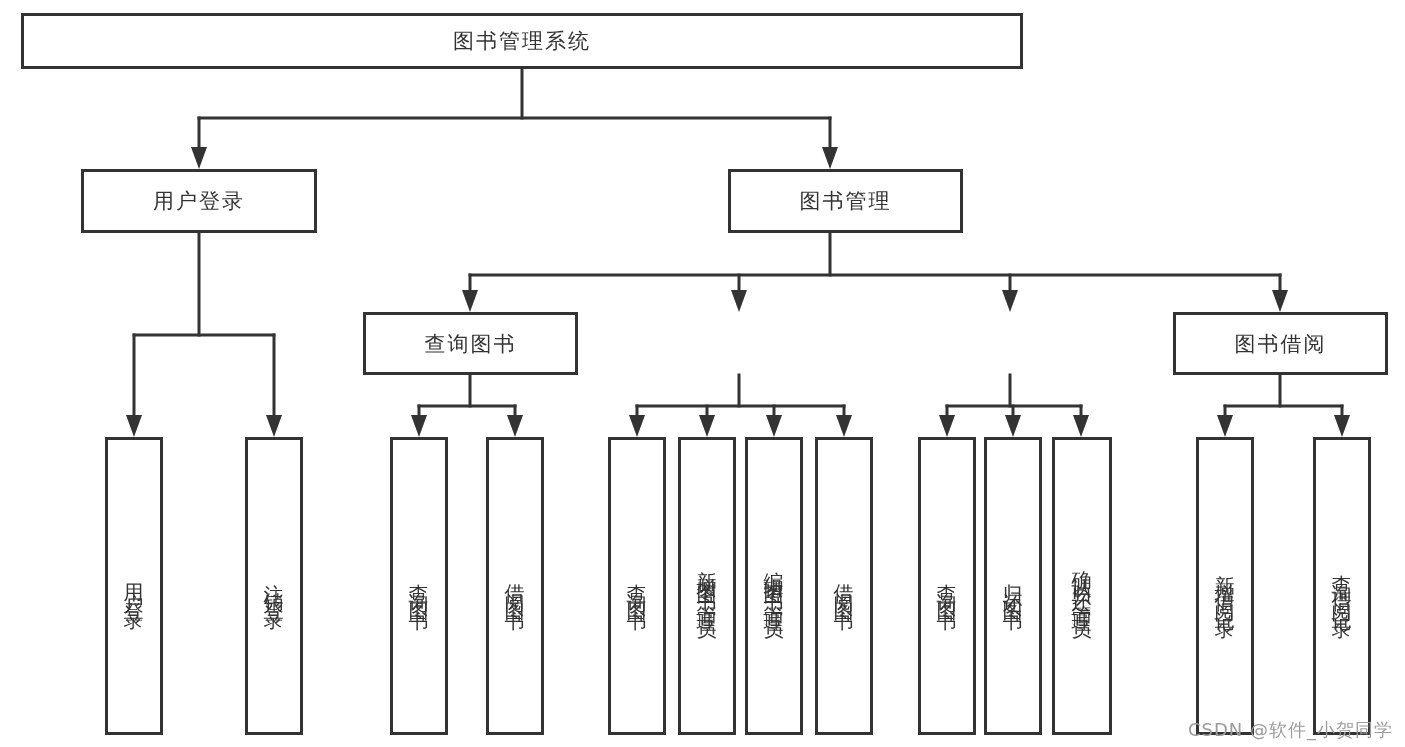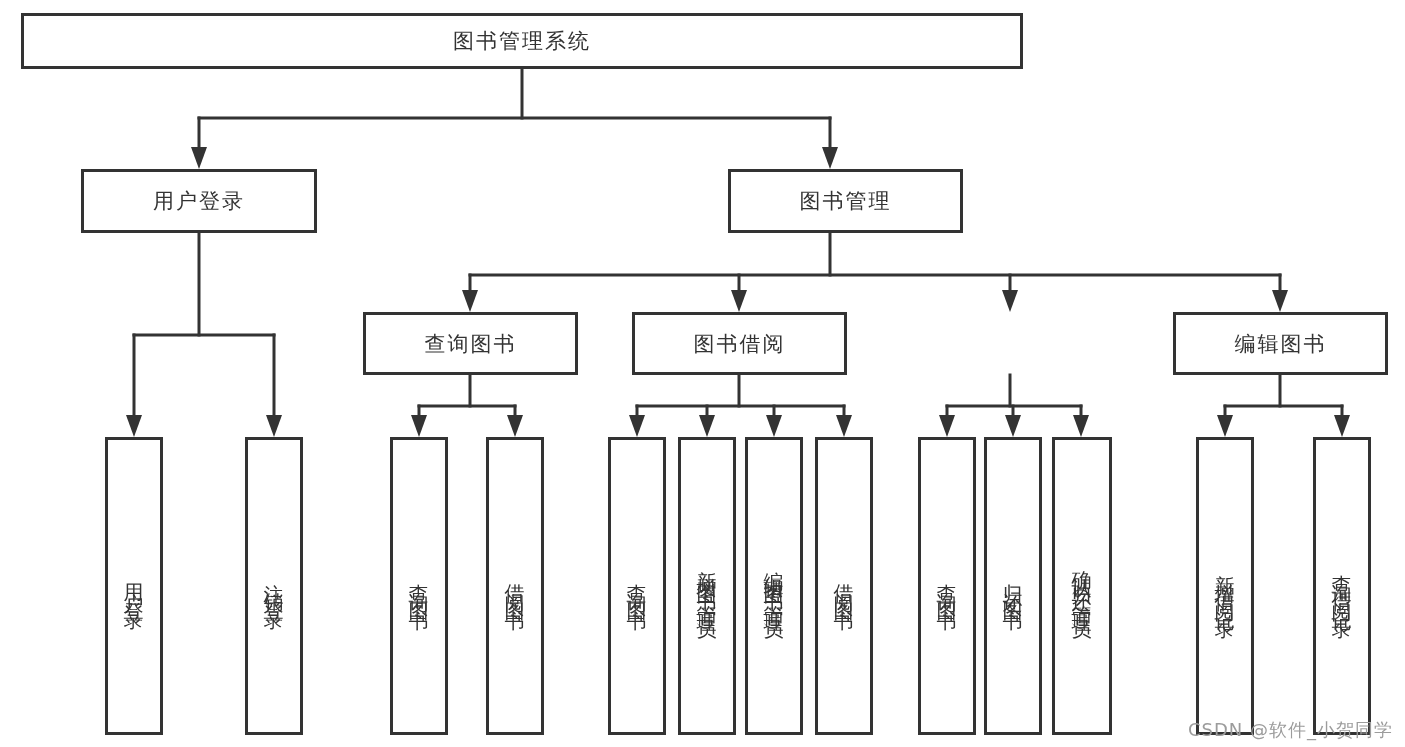--- a/index.html
+++ b/index.html
@@ -133,22 +133,21 @@
       <use href="#arrow-head" x="1342" y="437"></use>
     </g>
   </svg>
 
   <div class="node h-node" style="left:21px;top:13px;width:1002px;height:56px">图书管理系统</div>
 
   <div class="node h-node" style="left:81px;top:169px;width:236px;height:64px">用户登录</div>
   <div class="node h-node" style="left:728px;top:169px;width:235px;height:64px">图书管理</div>
 
   <div class="node h-node" style="left:363px;top:312px;width:215px;height:63px">查询图书</div>
-  <div class="node h-node" style="left:632px;top:312px;width:215px;height:63px">图书借阅</div>
-  <div class="node h-node" style="left:1173px;top:312px;width:215px;height:63px">编辑图书</div>
+  <div class="node h-node" style="left:1173px;top:312px;width:215px;height:63px">图书借阅</div>
 
   <div class="node v-node" style="left:105px;top:437px;width:58px;height:298px">用户登录</div>
   <div class="node v-node" style="left:245px;top:437px;width:58px;height:298px">注销登录</div>
 
   <div class="node v-node" style="left:390px;top:437px;width:58px;height:298px">查询图书</div>
   <div class="node v-node" style="left:486px;top:437px;width:58px;height:298px">借阅图书</div>
 
   <div class="node v-node" style="left:608px;top:437px;width:58px;height:298px">查询图书</div>
   <div class="node v-node long" style="left:678px;top:437px;width:58px;height:298px">新增图书（管理员）</div>
   <div class="node v-node long" style="left:745px;top:437px;width:58px;height:298px">编辑图书（管理员）</div>

